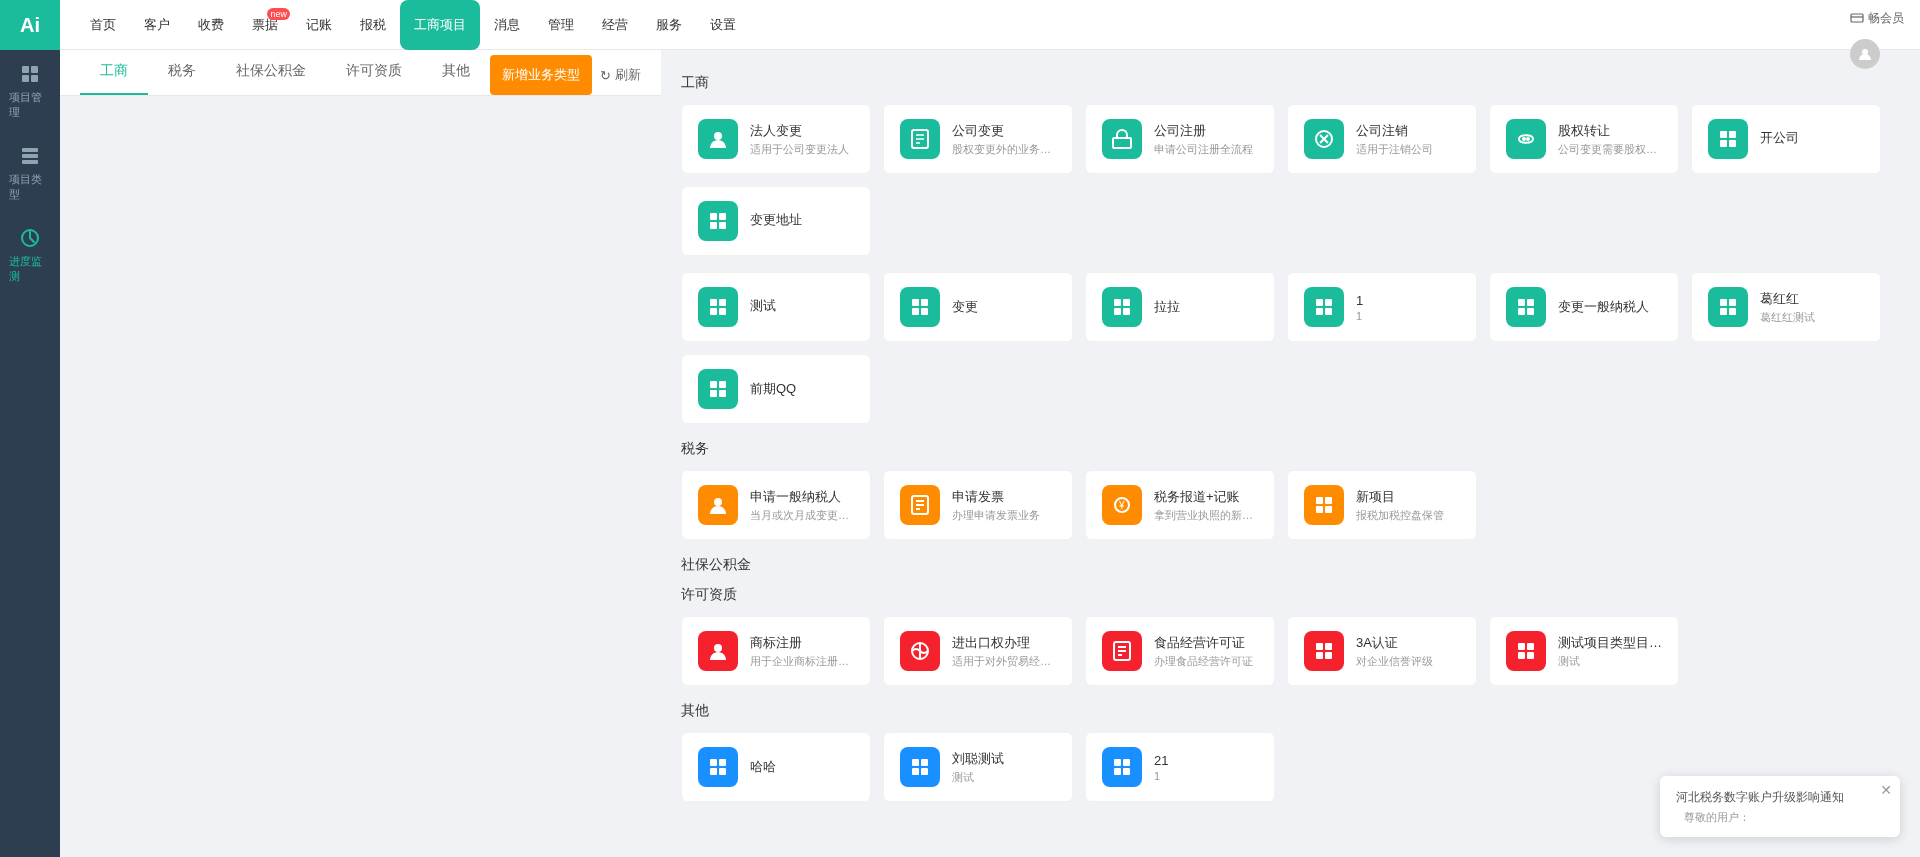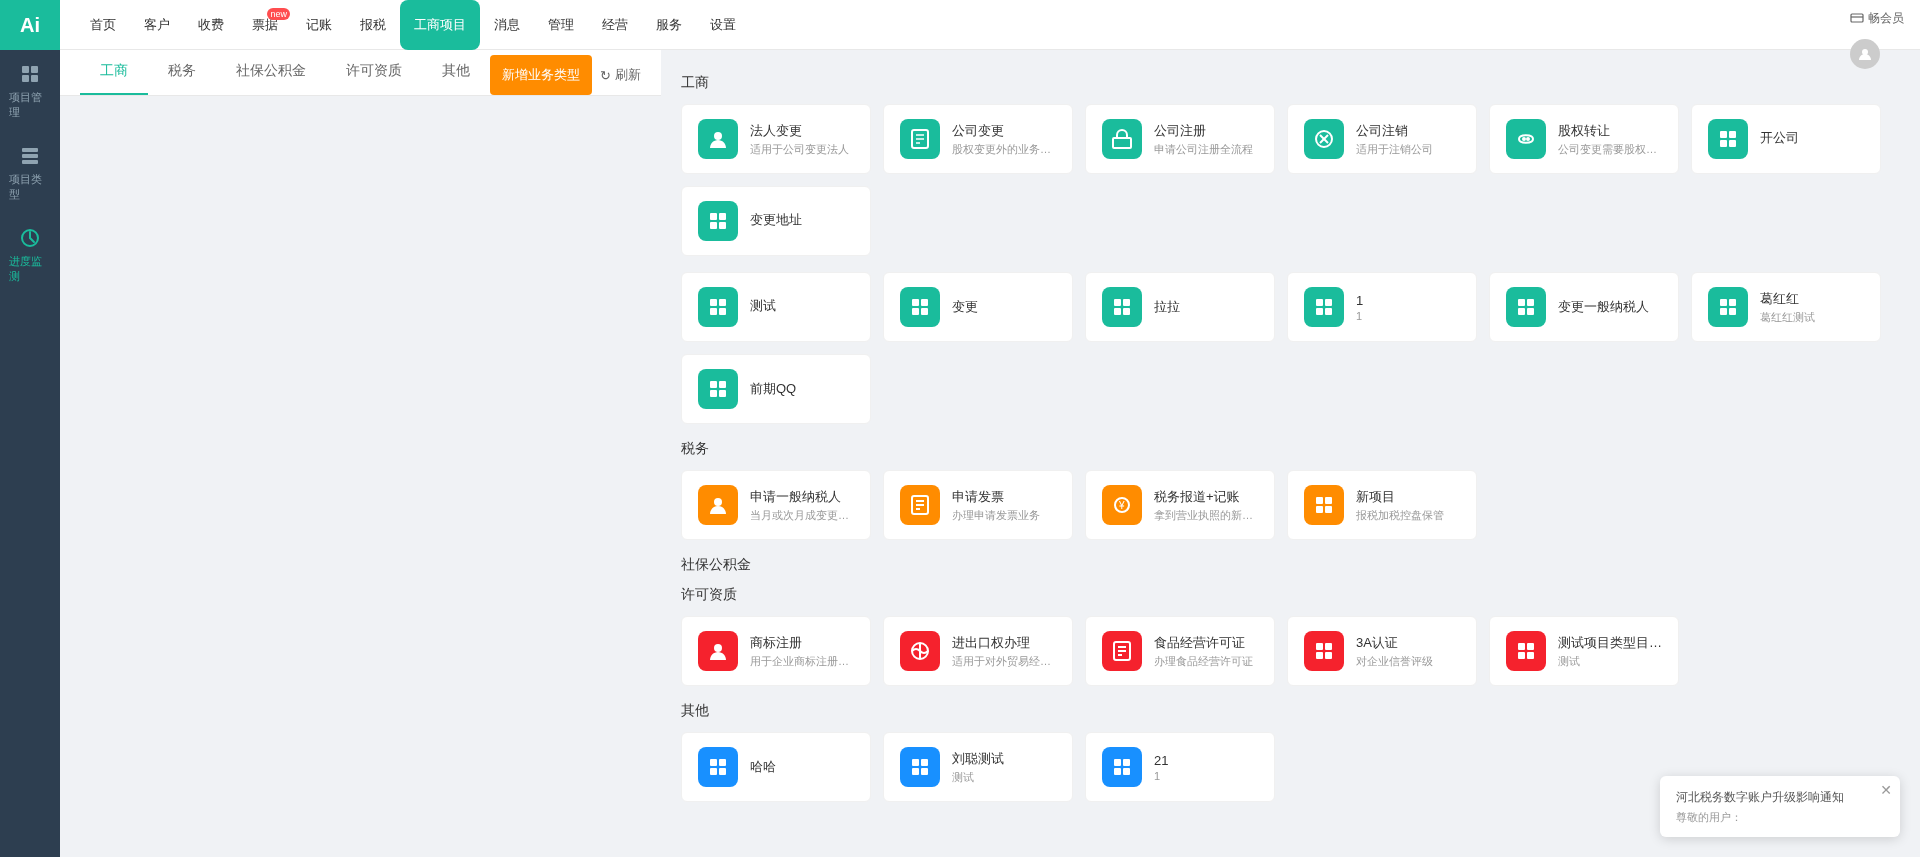--- a/index.html
+++ b/index.html
@@ -273,20 +273,21 @@
     }
     .notification-popup-title {
       font-size: 12px;
       color: #555;
       line-height: 1.5;
     }
     .notification-popup-sub {
       font-size: 11px;
       color: #999;
       margin-top: 4px;
+      margin-left: 8px;
     }
   </style>
 </head>
 <body>
 
 <div class="sidebar">
   <div class="sidebar-logo">
     <span>Ai</span>
   </div>
   <div class="sidebar-item">

